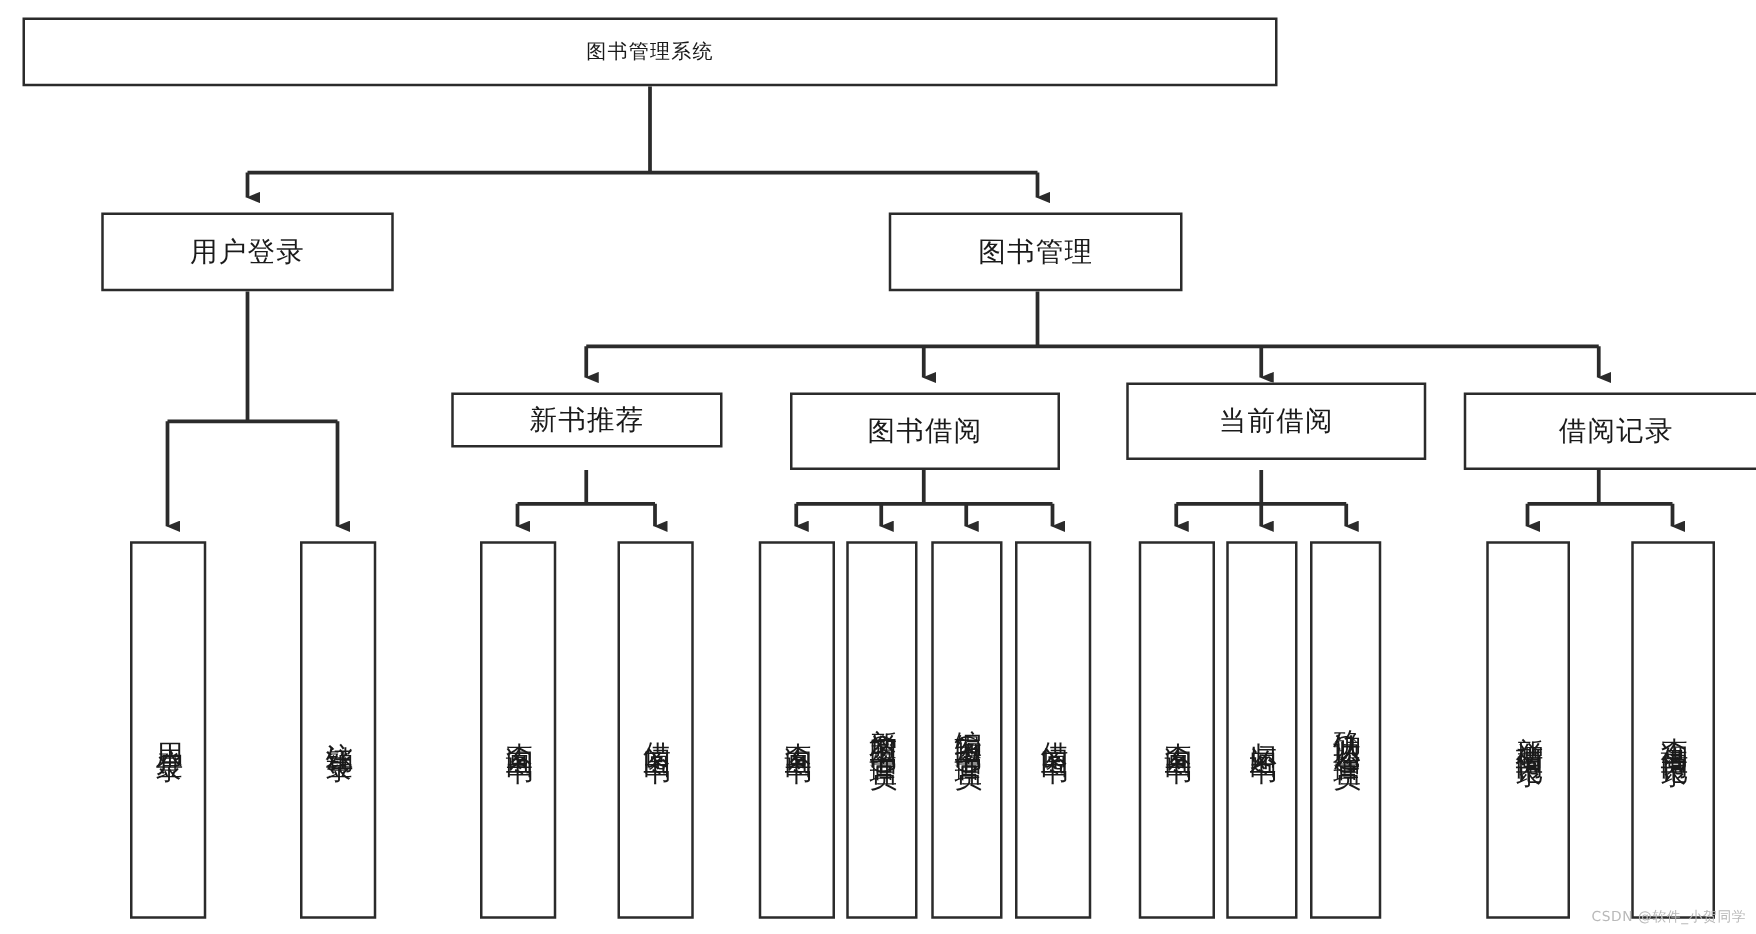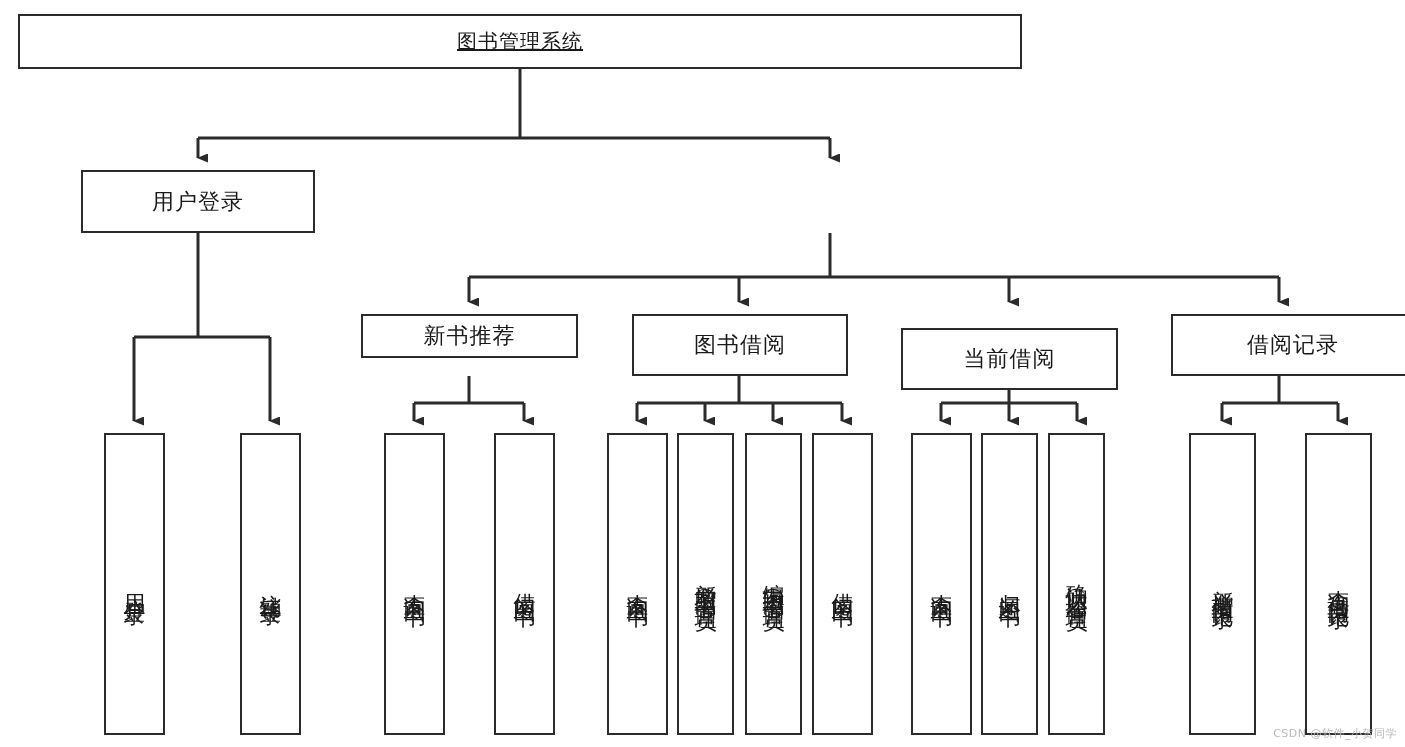--- a/index.html
+++ b/index.html
@@ -39,22 +39,21 @@
   .node.vert {
     writing-mode: vertical-rl;
     text-orientation: upright;
     font-size: 22px;
     letter-spacing: 4px;
     line-height: 1;
     padding-top: 4px;
     padding-bottom: 4px;
   }
   .node.root {
-    font-size: 20px;
-    text-decoration: underline;
+    font-size: 16px;
   }
   #watermark {
     position: absolute;
     right: 8px;
     bottom: 6px;
     font-size: 11px;
     color: #b9b9b9;
     white-space: nowrap;
     letter-spacing: 0.5px;
     pointer-events: none;
@@ -111,24 +110,25 @@
       <path d="M1279,376 L1279,403"></path>
       <path d="M1222,403 L1338,403"></path>
       <path d="M1222,403 L1222,421" marker-end="url(#arrow)"></path>
       <path d="M1338,403 L1338,421" marker-end="url(#arrow)"></path>
     </g>
   </svg>
 
   <div class="node horiz root" style="left:18px; top:14px; width:1004px; height:55px;">图书管理系统</div>
 
   <div class="node horiz" style="left:81px; top:170px; width:234px; height:63px;">用户登录</div>
+  <div class="node horiz" style="left:711px; top:170px; width:235px; height:63px;">图书管理</div>
 
   <div class="node horiz" style="left:361px; top:314px; width:217px; height:44px;">新书推荐</div>
   <div class="node horiz" style="left:632px; top:314px; width:216px; height:62px;">图书借阅</div>
-  <div class="node horiz" style="left:901px; top:328px; width:217px; height:62px;">当前借阅</div>
+  <div class="node horiz" style="left:901px; top:306px; width:240px; height:62px;">当前借阅</div>
   <div class="node horiz" style="left:1171px; top:314px; width:244px; height:62px;">借阅记录</div>
 
   <div class="node vert" style="left:104px; top:433px; width:61px; height:302px;">用户登录</div>
   <div class="node vert" style="left:240px; top:433px; width:61px; height:302px;">注销登录</div>
 
   <div class="node vert" style="left:384px; top:433px; width:61px; height:302px;">查询图书</div>
   <div class="node vert" style="left:494px; top:433px; width:61px; height:302px;">借阅图书</div>
 
   <div class="node vert" style="left:607px; top:433px; width:61px; height:302px;">查询图书</div>
   <div class="node vert" style="left:677px; top:433px; width:57px; height:302px;">新增图书（管理员）</div>

